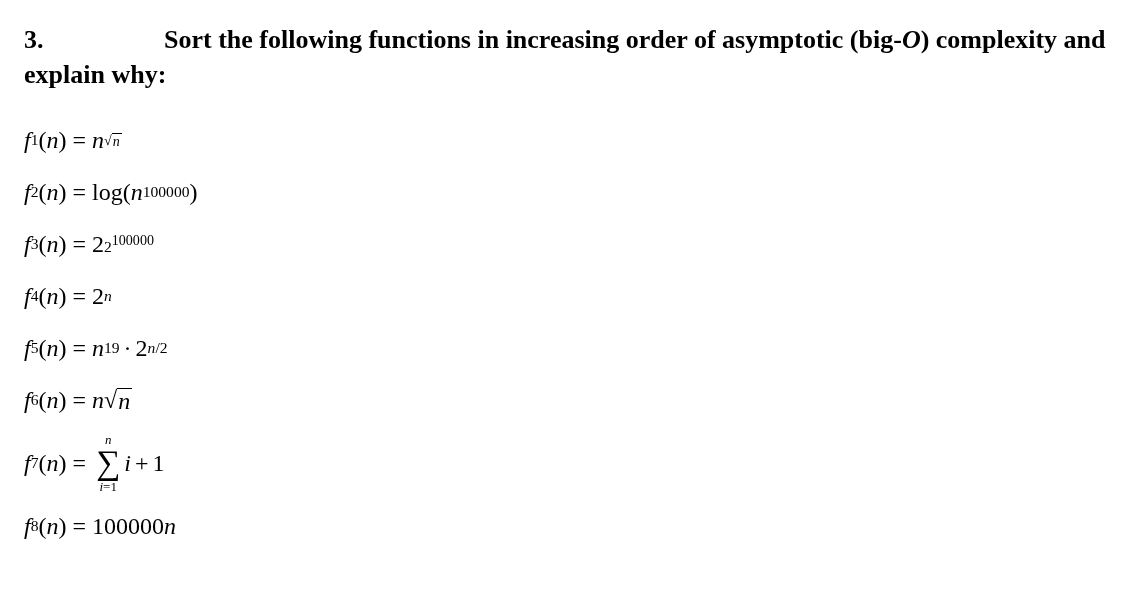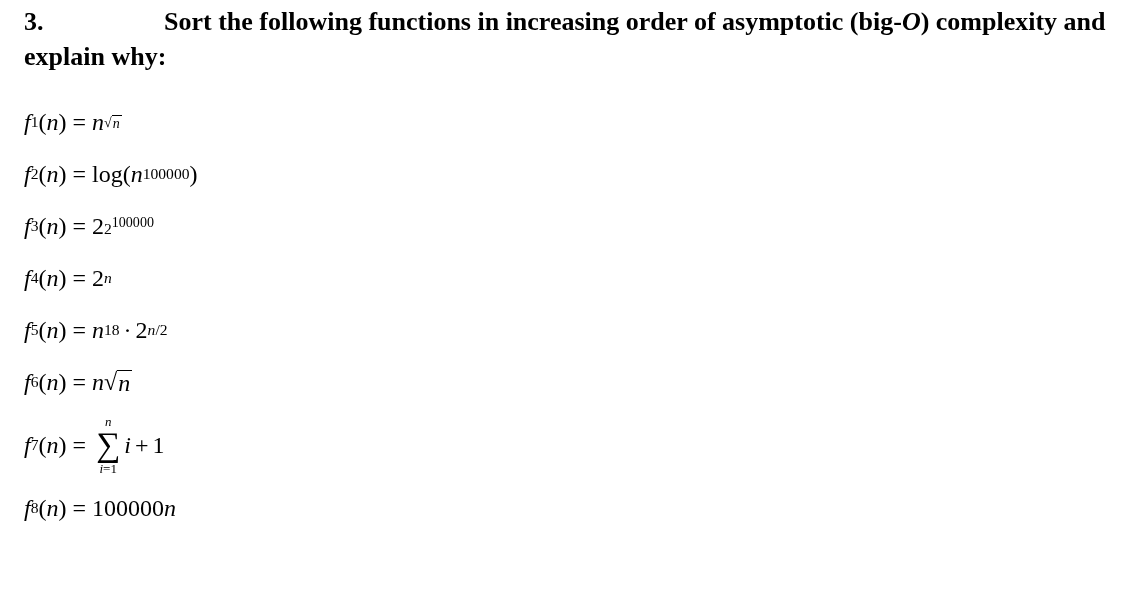--- a/index.html
+++ b/index.html
@@ -5,21 +5,21 @@
   html, body {
     margin: 0;
     padding: 0;
     width: 1136px;
     height: 604px;
     background: #ffffff;
     font-family: "Times New Roman", Times, serif;
     color: #000000;
   }
   .page {
-    padding: 4px 24px 0 24px;
+    padding: 22px 24px 0 24px;
   }
   .heading {
     font-size: 26px;
     font-weight: bold;
     line-height: 1.35;
   }
   .heading .num {
     display: inline-block;
     width: 140px;
   }
@@ -174,21 +174,21 @@
     </div>
 
     <div class="row">
       <span class="fn">f</span>
         <span class="sub">5</span>
         <span class="upright">(</span>
         <span class="arg">n</span>
         <span class="upright">)</span>
       <span class="eq">=</span>
       <span>n</span>
-        <span class="sup upright">18</span>
+        <span class="sup upright">19</span>
       <span class="dot">·</span>
       <span class="upright">2</span>
         <span class="sup"><span>n</span><span class="upright">/</span><span class="upright">2</span></span>
     </div>
 
     <div class="row">
       <span class="fn">f</span>
         <span class="sub">6</span>
         <span class="upright">(</span>
         <span class="arg">n</span>

